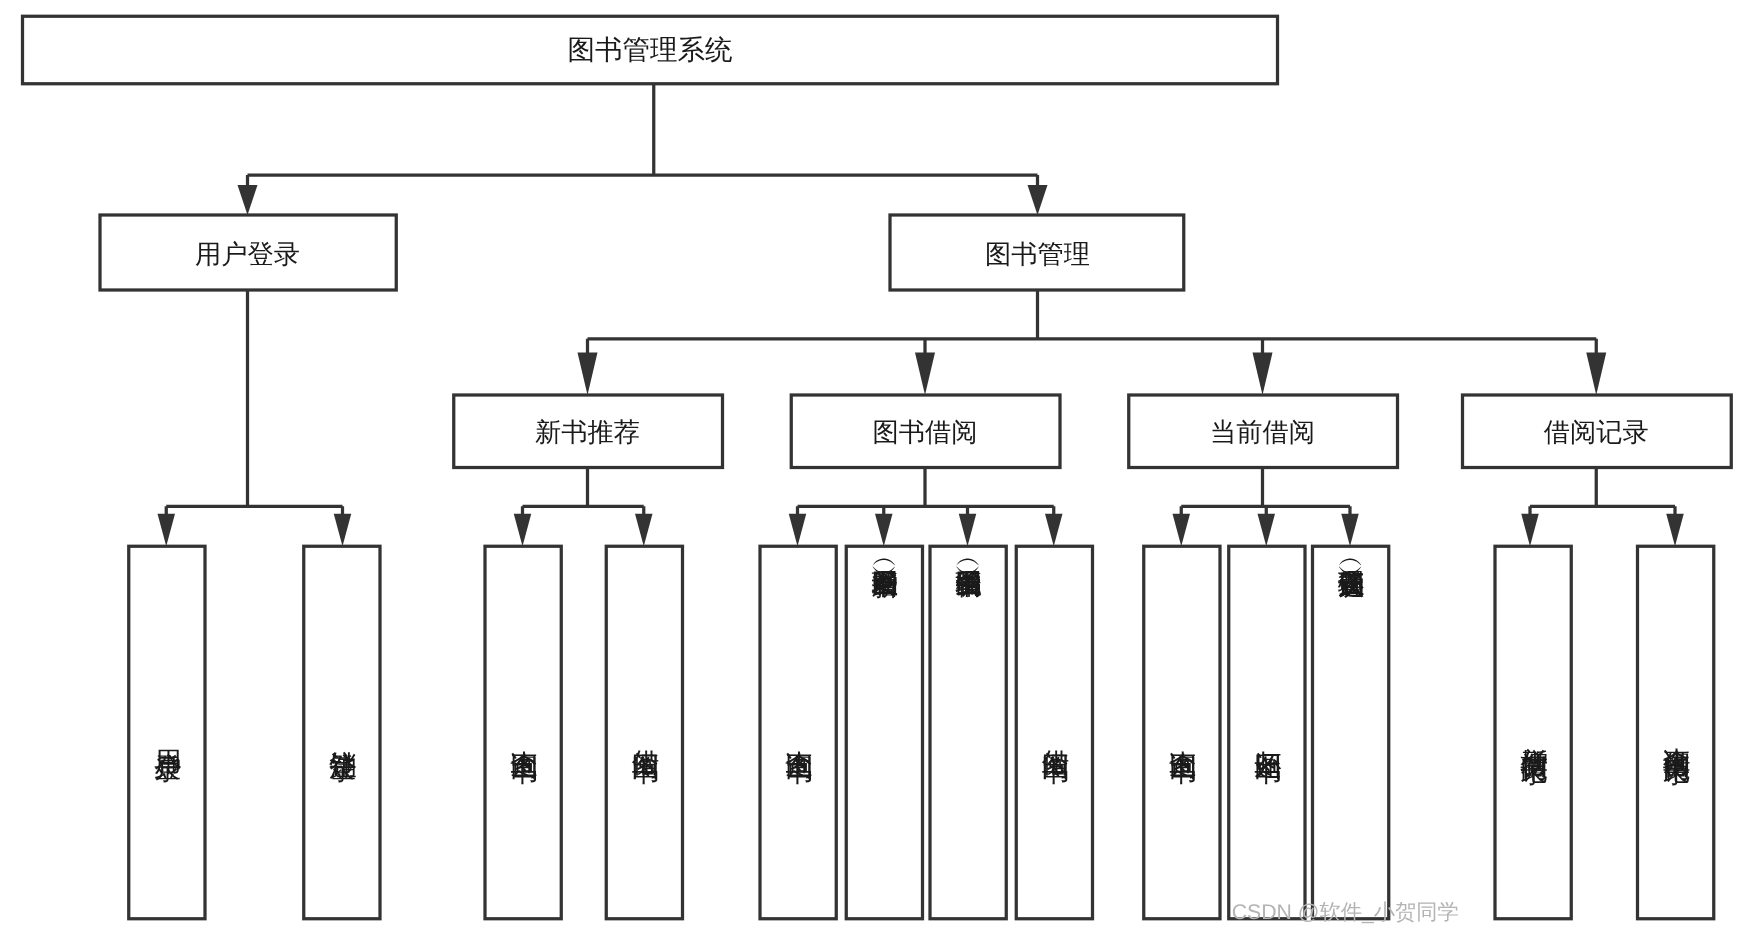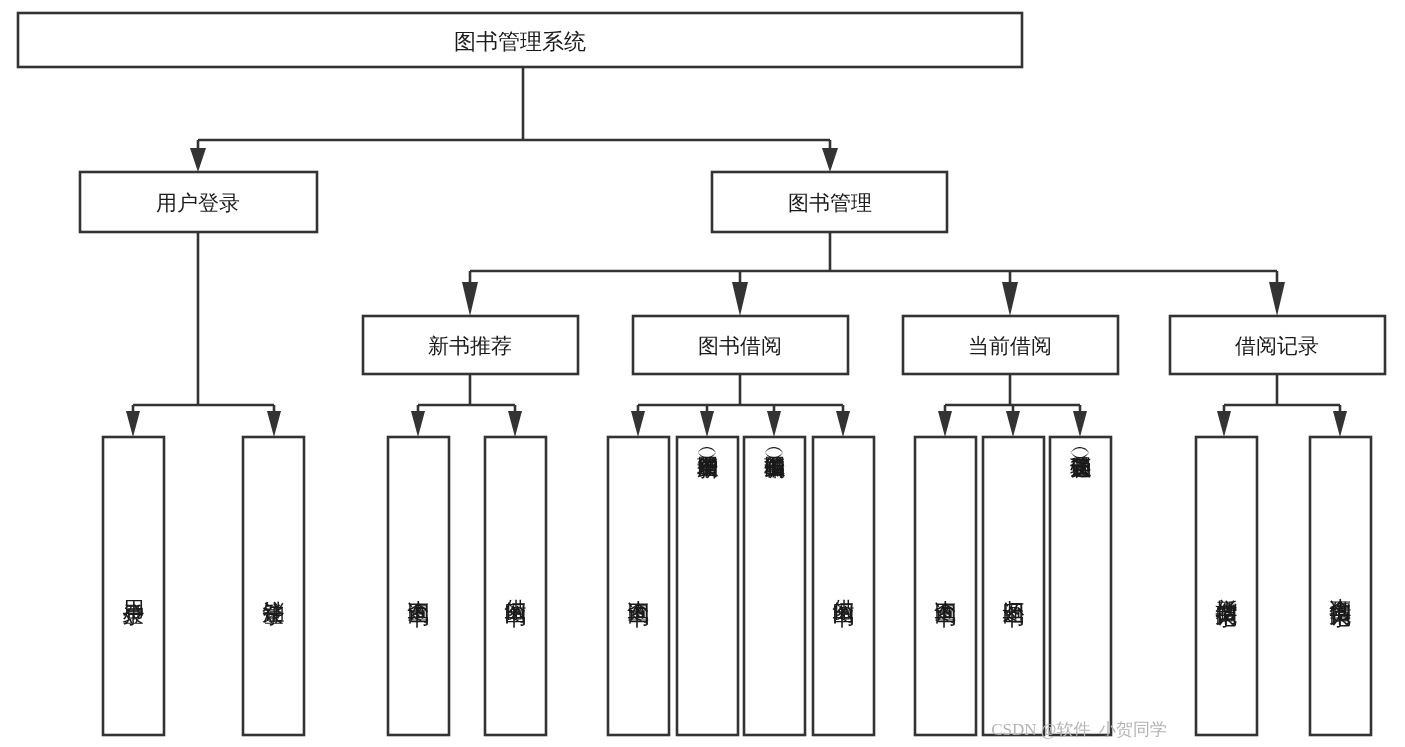--- a/index.html
+++ b/index.html
@@ -67,21 +67,21 @@
     letter-spacing: 2px;
     color: #1a1a1a;
     white-space: nowrap;
     text-align: center;
   }
   .vlabel.tight { letter-spacing: 0px; font-size: 21px; }
   .watermark {
     position: absolute;
     right: 14px;
     bottom: 6px;
-    font-family: Liberation Serif, serif;
+    font-family: Liberation Sans, sans-serif;
     font-size: 17px;
     color: #b4b4b4;
     white-space: nowrap;
     pointer-events: none;
   }
 </style>
 </head>
 <body>
 
 <div id="diagram-root">

